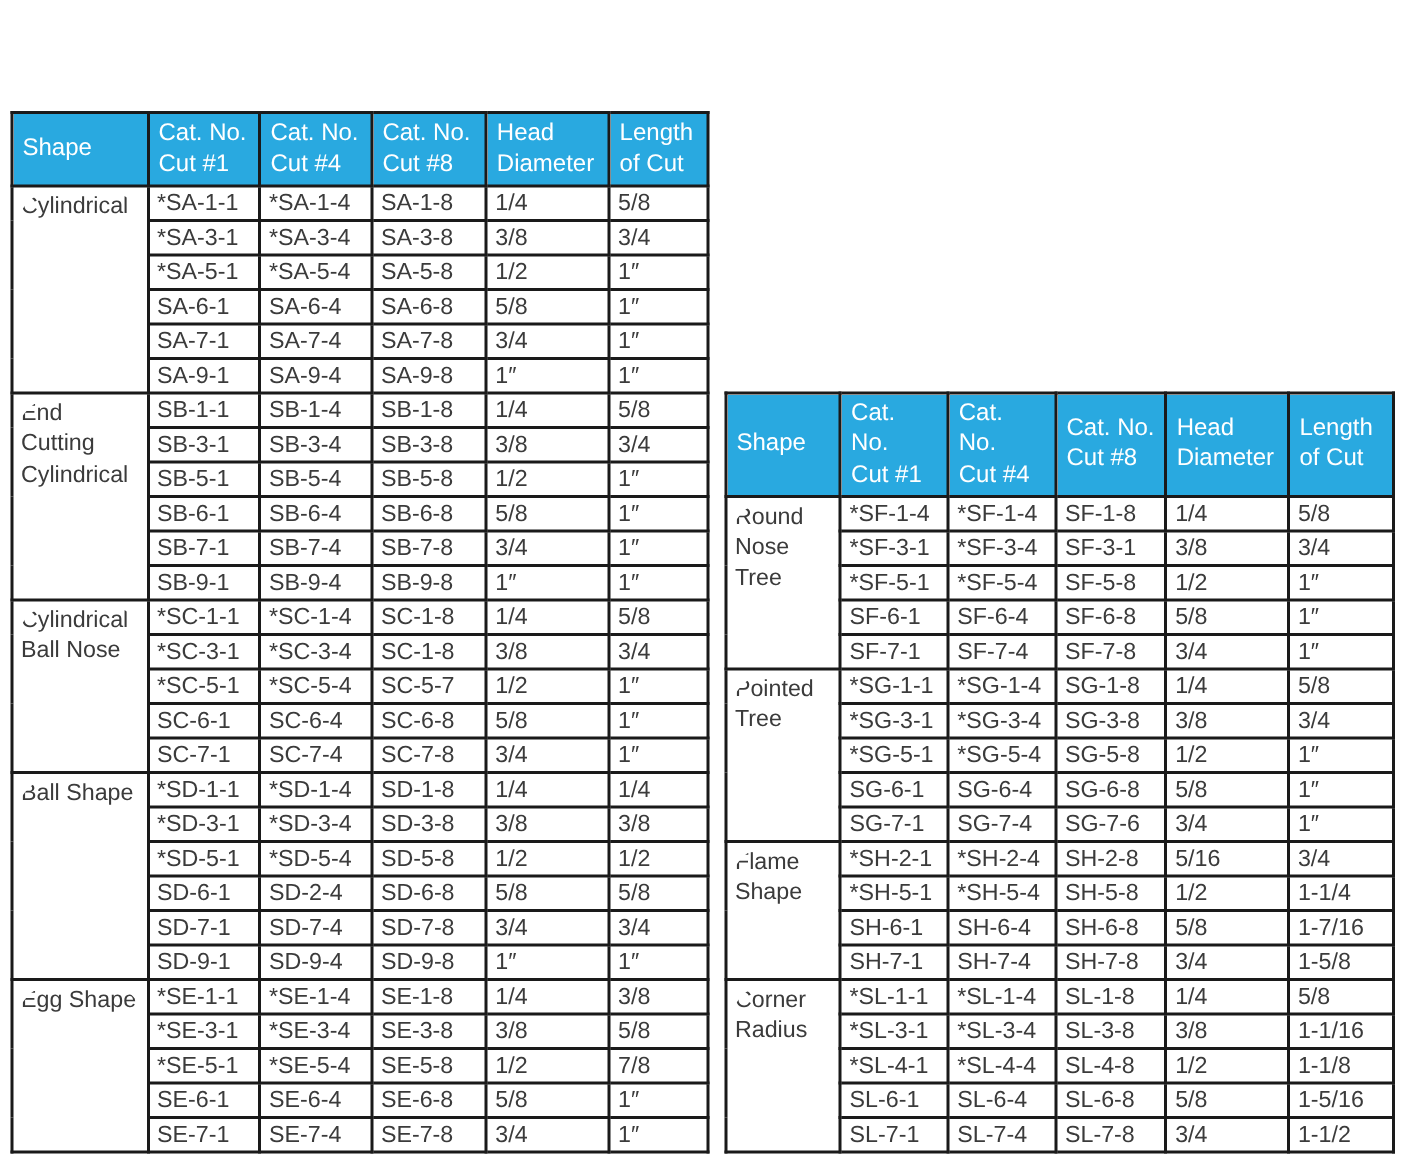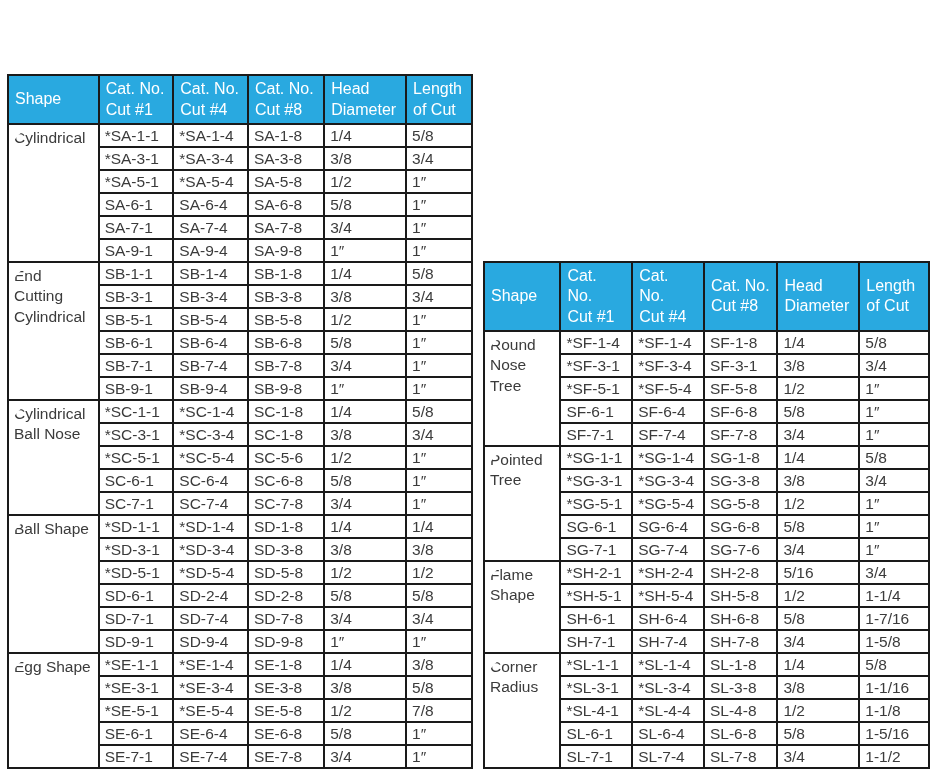--- a/index.html
+++ b/index.html
@@ -193,21 +193,21 @@
         <tr>
           <td>*SC-3-1</td>
           <td>*SC-3-4</td>
           <td>SC-1-8</td>
           <td>3/8</td>
           <td>3/4</td>
         </tr>
         <tr>
           <td>*SC-5-1</td>
           <td>*SC-5-4</td>
-          <td>SC-5-6</td>
+          <td>SC-5-7</td>
           <td>1/2</td>
           <td>1″</td>
         </tr>
         <tr>
           <td>SC-6-1</td>
           <td>SC-6-4</td>
           <td>SC-6-8</td>
           <td>5/8</td>
           <td>1″</td>
         </tr>
@@ -236,21 +236,21 @@
         <tr>
           <td>*SD-5-1</td>
           <td>*SD-5-4</td>
           <td>SD-5-8</td>
           <td>1/2</td>
           <td>1/2</td>
         </tr>
         <tr>
           <td>SD-6-1</td>
           <td>SD-2-4</td>
-          <td>SD-2-8</td>
+          <td>SD-6-8</td>
           <td>5/8</td>
           <td>5/8</td>
         </tr>
         <tr>
           <td>SD-7-1</td>
           <td>SD-7-4</td>
           <td>SD-7-8</td>
           <td>3/4</td>
           <td>3/4</td>
         </tr>

